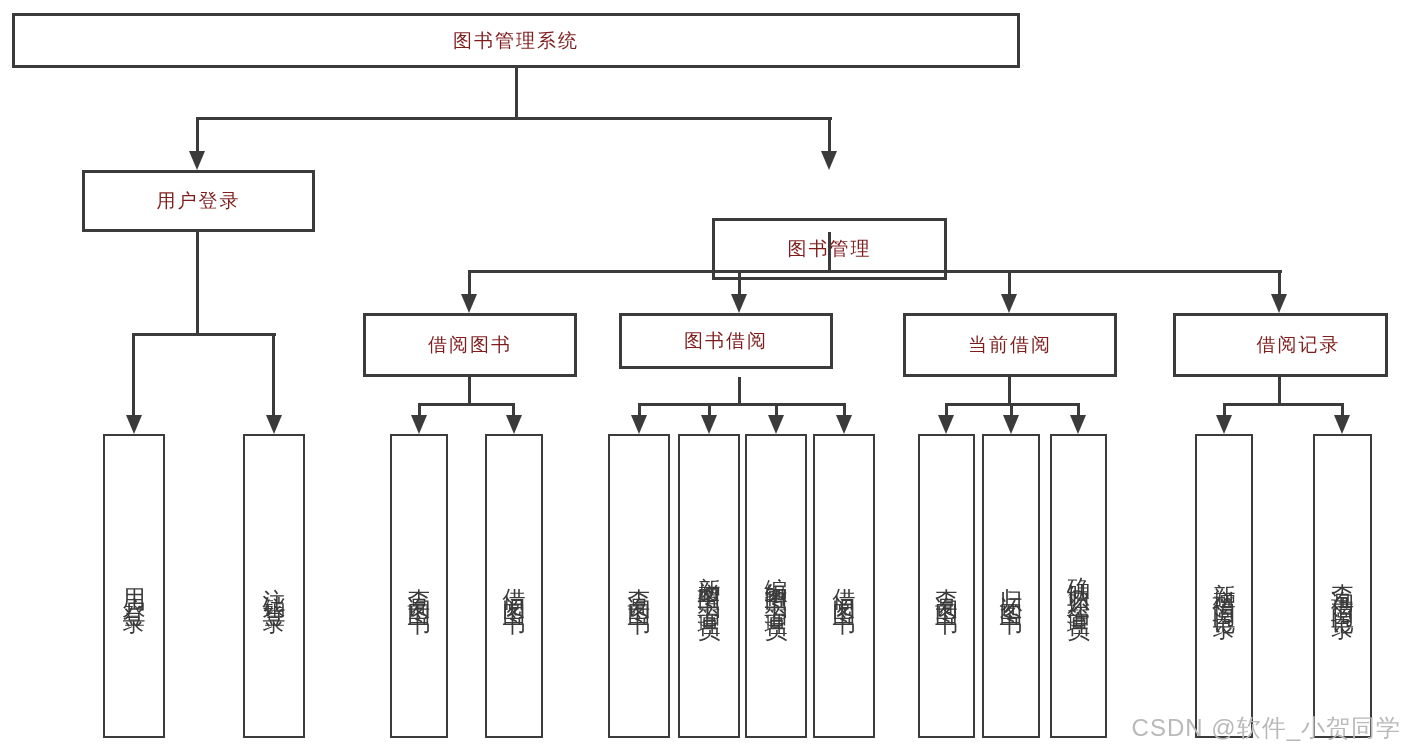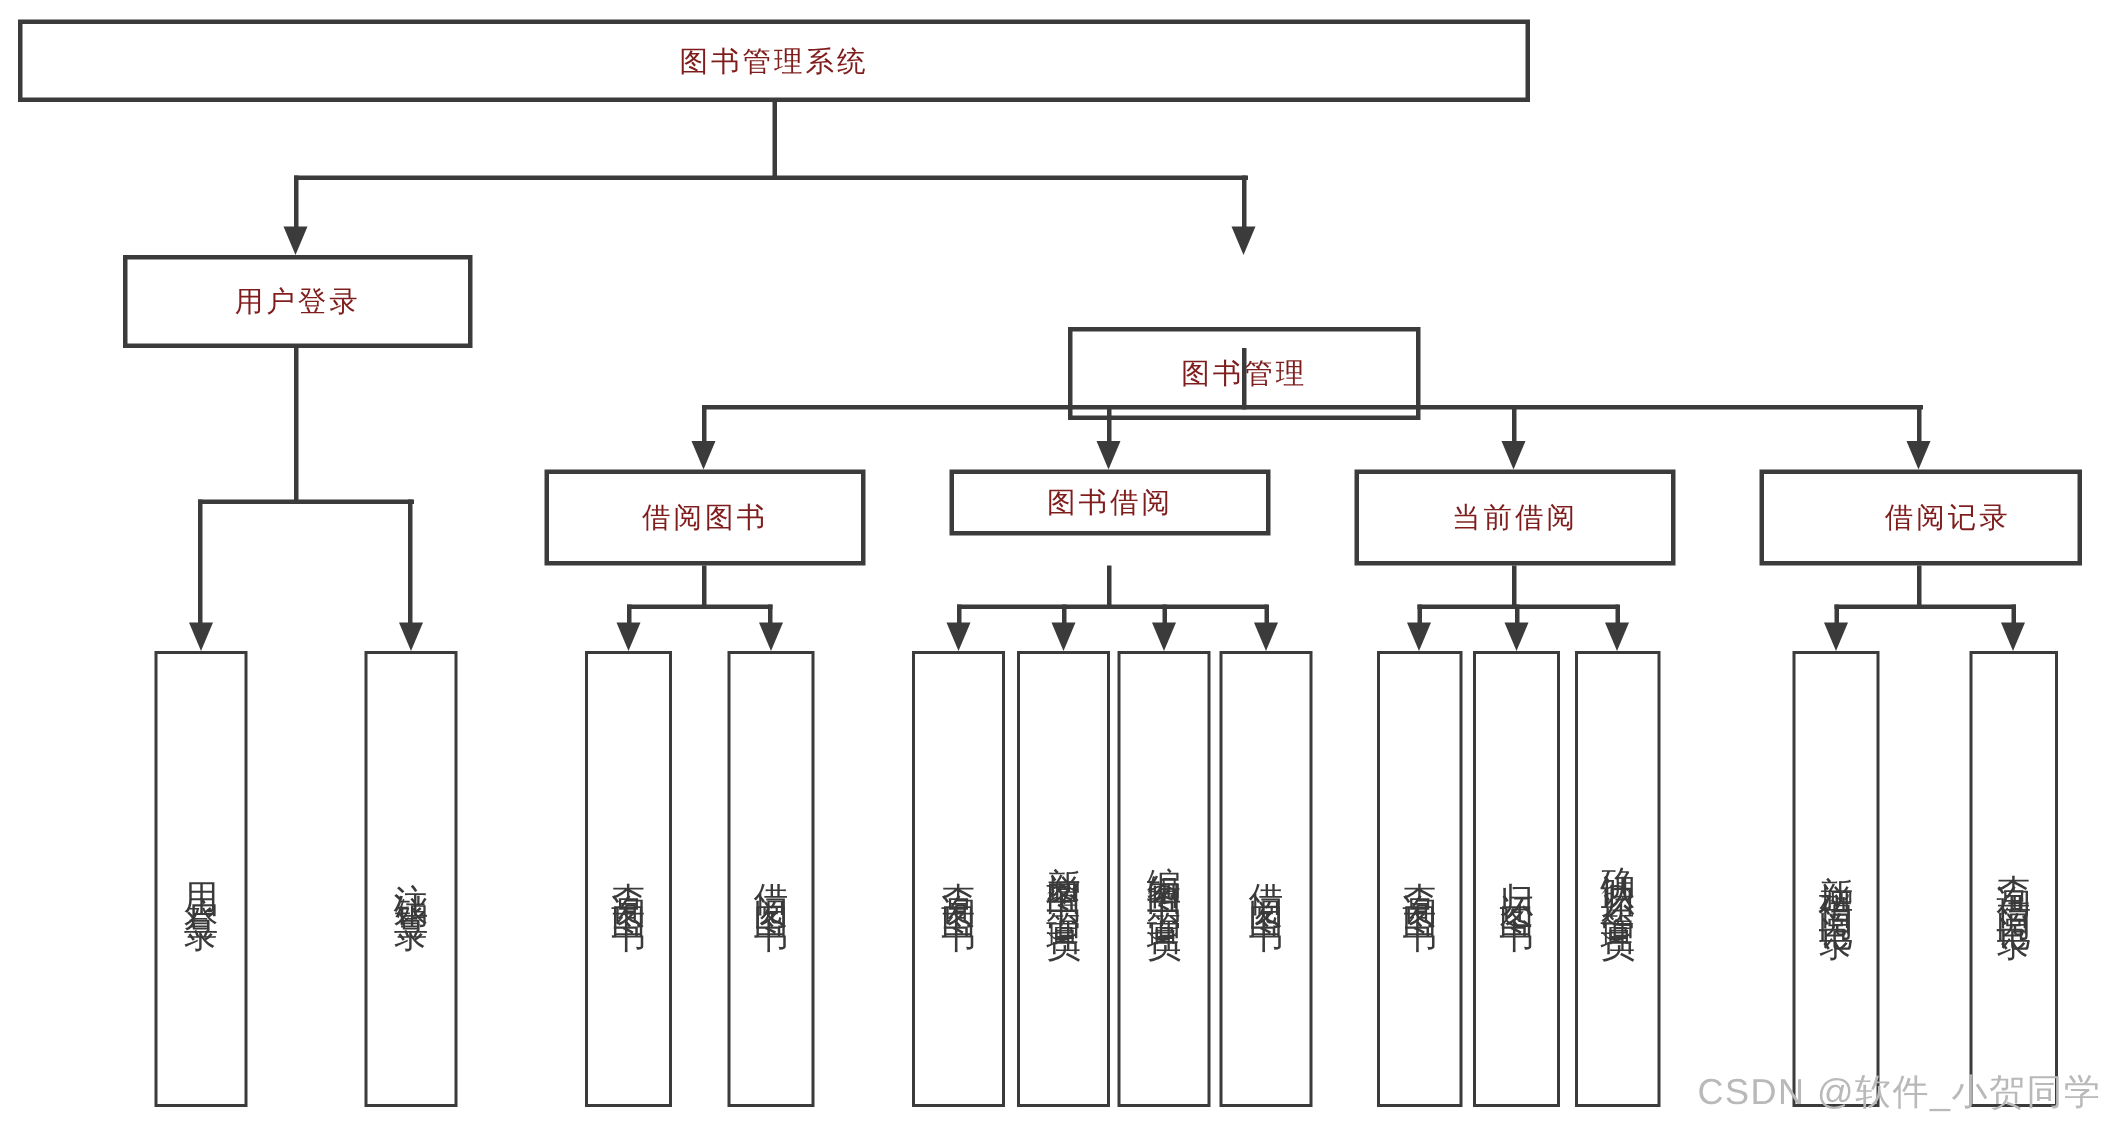--- a/index.html
+++ b/index.html
@@ -67,21 +67,21 @@
   <div class="vl" style="left:468px;top:270px;height:26px;"></div>
   <div class="arr" style="left:461px;top:294px;"></div>
   <div class="vl" style="left:738px;top:270px;height:26px;"></div>
   <div class="arr" style="left:731px;top:294px;"></div>
   <div class="vl" style="left:1008px;top:270px;height:26px;"></div>
   <div class="arr" style="left:1001px;top:294px;"></div>
   <div class="vl" style="left:1278px;top:270px;height:26px;"></div>
   <div class="arr" style="left:1271px;top:294px;"></div>
 
   <div class="box" style="left:363px;top:313px;width:214px;height:64px;">借阅图书</div>
-  <div class="box" style="left:633px;top:313px;width:214px;height:44px;">图书借阅</div>
+  <div class="box" style="left:619px;top:313px;width:214px;height:56px;">图书借阅</div>
   <div class="box" style="left:903px;top:313px;width:214px;height:64px;">当前借阅</div>
   <div class="box" style="left:1173px;top:313px;width:215px;height:64px;padding-left:36px;">借阅记录</div>
 
   <div class="vl" style="left:468px;top:377px;height:29px;"></div>
   <div class="hl" style="left:418px;top:403px;width:97px;"></div>
   <div class="vl" style="left:418px;top:403px;height:14px;"></div>
   <div class="arr" style="left:411px;top:415px;"></div>
   <div class="vl" style="left:512px;top:403px;height:14px;"></div>
   <div class="arr" style="left:506px;top:415px;"></div>
 

